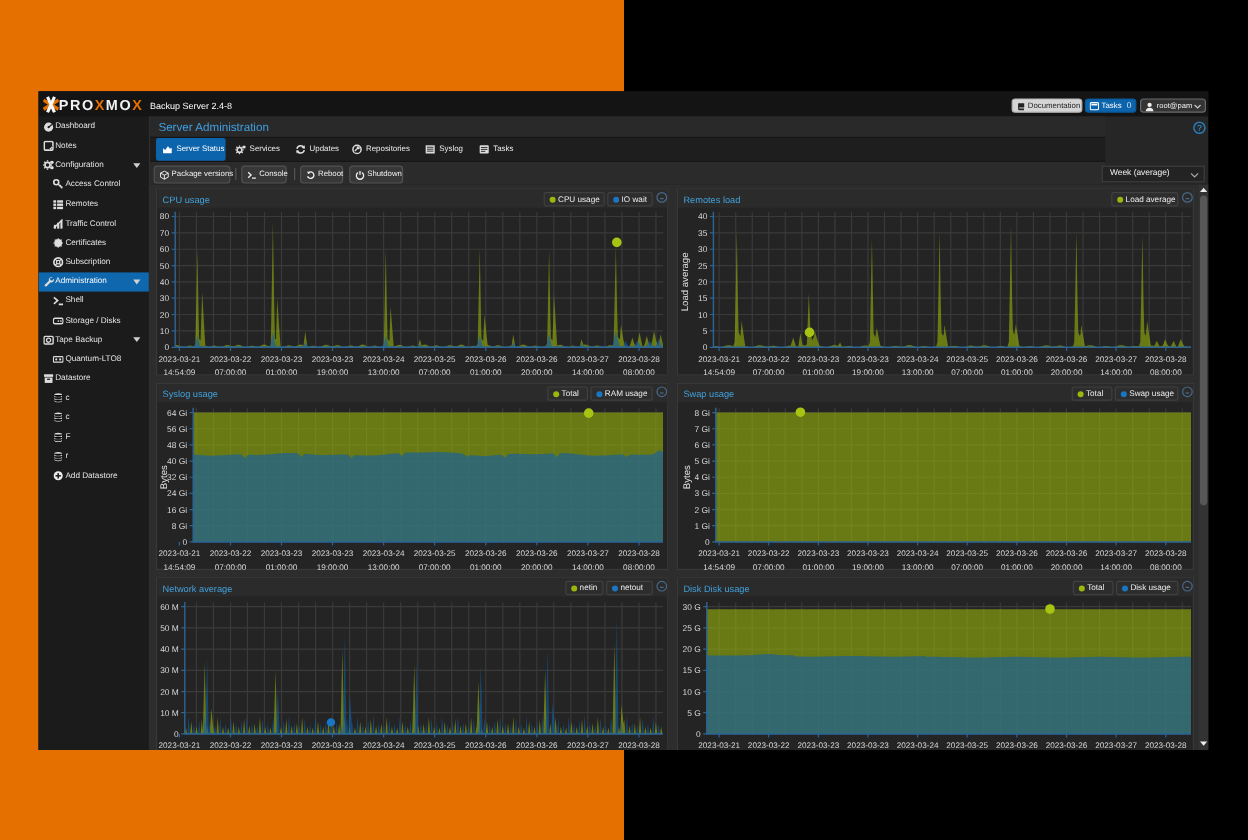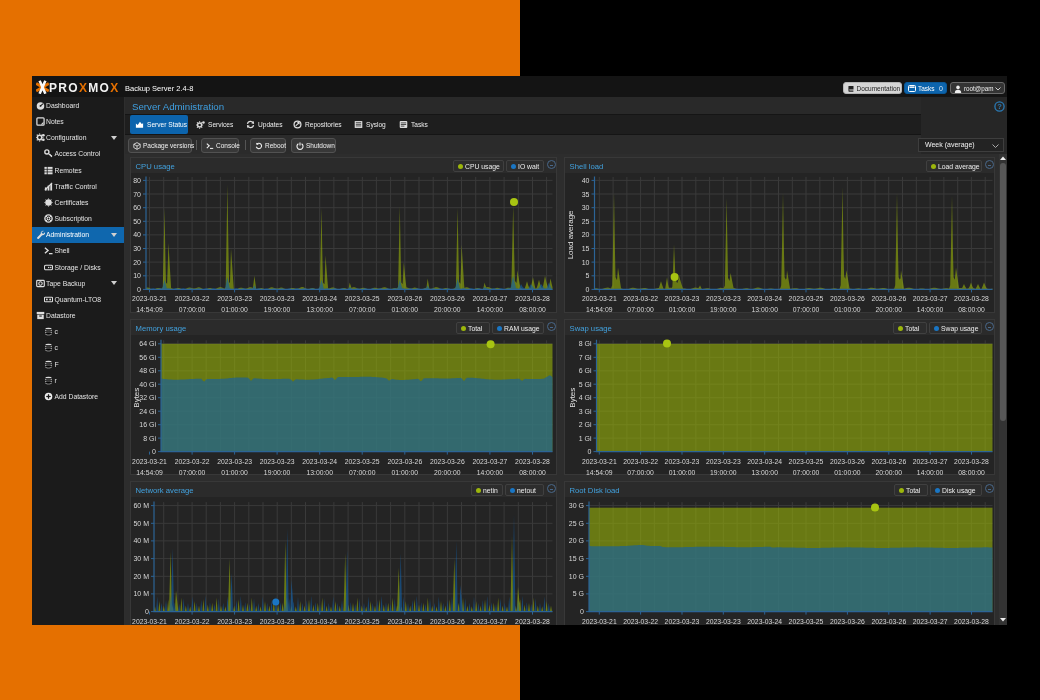--- a/index.html
+++ b/index.html
@@ -416,21 +416,21 @@
           <text x="323.8" y="143.4" font-size="6.8" fill="#d8d8d8" text-anchor="middle">2023-03-26</text>
           <text x="323.8" y="154.4" font-size="6.8" fill="#d8d8d8" text-anchor="middle">20:00:00</text>
           <text x="365.1" y="143.4" font-size="6.8" fill="#d8d8d8" text-anchor="middle">2023-03-27</text>
           <text x="365.1" y="154.4" font-size="6.8" fill="#d8d8d8" text-anchor="middle">14:00:00</text>
           <text x="406.5" y="143.4" font-size="6.8" fill="#d8d8d8" text-anchor="middle">2023-03-28</text>
           <text x="406.5" y="154.4" font-size="6.8" fill="#d8d8d8" text-anchor="middle">08:00:00</text>
           <path d="M26.5 131.4 H29.5 M26.5 117.8 H29.5 M26.5 104.1 H29.5 M26.5 90.5 H29.5 M26.5 76.9 H29.5 M26.5 63.3 H29.5 M26.5 49.7 H29.5 M26.5 36.0 H29.5 M26.5 22.4 H29.5 M34.3 131.4 V134.4 M75.6 131.4 V134.4 M117.0 131.4 V134.4 M158.3 131.4 V134.4 M199.7 131.4 V134.4 M241.0 131.4 V134.4 M282.4 131.4 V134.4 M323.8 131.4 V134.4 M365.1 131.4 V134.4 M406.5 131.4 V134.4" stroke="#2c6496" stroke-width="1" fill="none"></path>
           <text x="8.0" y="76.89999999999999" font-size="8" fill="#e0e0e0" text-anchor="middle" transform="rotate(-90 8.0 76.89999999999999)">Load average</text>
           <circle cx="109.6" cy="119.0" r="4" fill="#a8c412"></circle>
         </svg>
-        <div class="ptitle">Shell load</div>
+        <div class="ptitle">Remotes load</div>
         <div class="chip" style="left:360.5px;width:56px">
           <span class="d" style="background:#9cb60c"></span>
           <span class="ct">Load average</span>
         </div>
         <div class="ctool" style="left:420.0px"></div>
       </div>
       <div class="panel" style="left:5px;top:222px;width:426.5px;height:155.5px">
         <div style="position:absolute;left:0;top:0;width:424.5px;height:15px;background:#2b2b2b"></div>
         <svg style="position:absolute;left:0;top:0" width="426.5" height="155.5" viewBox="0 0 426.5 155.5">
           <path d="M32.7 20.3 V131.6 M46.9 20.3 V131.6 M61.1 20.3 V131.6 M75.2 20.3 V131.6 M89.4 20.3 V131.6 M103.6 20.3 V131.6 M117.8 20.3 V131.6 M132.0 20.3 V131.6 M146.2 20.3 V131.6 M160.3 20.3 V131.6 M174.5 20.3 V131.6 M188.7 20.3 V131.6 M202.9 20.3 V131.6 M217.1 20.3 V131.6 M231.3 20.3 V131.6 M245.4 20.3 V131.6 M259.6 20.3 V131.6 M273.8 20.3 V131.6 M288.0 20.3 V131.6 M302.2 20.3 V131.6 M316.4 20.3 V131.6 M330.5 20.3 V131.6 M344.7 20.3 V131.6 M358.9 20.3 V131.6 M373.1 20.3 V131.6 M387.3 20.3 V131.6 M401.5 20.3 V131.6 M415.6 20.3 V131.6" stroke="#3a3a3a" stroke-width="1" fill="none"></path>
@@ -464,21 +464,21 @@
           <text x="316.3" y="143.6" font-size="6.8" fill="#d8d8d8" text-anchor="middle">2023-03-26</text>
           <text x="316.3" y="154.6" font-size="6.8" fill="#d8d8d8" text-anchor="middle">20:00:00</text>
           <text x="358.9" y="143.6" font-size="6.8" fill="#d8d8d8" text-anchor="middle">2023-03-27</text>
           <text x="358.9" y="154.6" font-size="6.8" fill="#d8d8d8" text-anchor="middle">14:00:00</text>
           <text x="401.5" y="143.6" font-size="6.8" fill="#d8d8d8" text-anchor="middle">2023-03-28</text>
           <text x="401.5" y="154.6" font-size="6.8" fill="#d8d8d8" text-anchor="middle">08:00:00</text>
           <path d="M27 131.6 H30 M27 118.1 H30 M27 104.7 H30 M27 91.2 H30 M27 77.7 H30 M27 64.2 H30 M27 50.8 H30 M27 37.3 H30 M27 23.8 H30 M18.5 131.6 V134.6 M61.1 131.6 V134.6 M103.6 131.6 V134.6 M146.1 131.6 V134.6 M188.7 131.6 V134.6 M231.2 131.6 V134.6 M273.8 131.6 V134.6 M316.3 131.6 V134.6 M358.9 131.6 V134.6 M401.5 131.6 V134.6" stroke="#2c6496" stroke-width="1" fill="none"></path>
           <text x="8.5" y="77.70000000000002" font-size="8" fill="#e0e0e0" text-anchor="middle" transform="rotate(-90 8.5 77.70000000000002)">Bytes</text>
           <circle cx="359.6" cy="24.3" r="4" fill="#a8c412"></circle>
         </svg>
-        <div class="ptitle">Memory usage</div>
+        <div class="ptitle">Syslog usage</div>
         <div class="chip" style="left:360.5px;width:52px">
           <span class="d" style="background:#1a76c4"></span>
           <span class="ct">RAM usage</span>
         </div>
         <div class="chip" style="left:324.5px;width:34px">
           <span class="d" style="background:#9cb60c"></span>
           <span class="ct">Total</span>
         </div>
         <div class="ctool" style="left:416.0px"></div>
       </div>
@@ -613,21 +613,21 @@
           <text x="282.4" y="152.6" font-size="6.8" fill="#d8d8d8" text-anchor="middle">01:00:00</text>
           <text x="323.8" y="141.6" font-size="6.8" fill="#d8d8d8" text-anchor="middle">2023-03-26</text>
           <text x="323.8" y="152.6" font-size="6.8" fill="#d8d8d8" text-anchor="middle">20:00:00</text>
           <text x="365.1" y="141.6" font-size="6.8" fill="#d8d8d8" text-anchor="middle">2023-03-27</text>
           <text x="365.1" y="152.6" font-size="6.8" fill="#d8d8d8" text-anchor="middle">14:00:00</text>
           <text x="406.5" y="141.6" font-size="6.8" fill="#d8d8d8" text-anchor="middle">2023-03-28</text>
           <text x="406.5" y="152.6" font-size="6.8" fill="#d8d8d8" text-anchor="middle">08:00:00</text>
           <path d="M21 129.6 H24 M21 111.9 H24 M21 94.3 H24 M21 76.6 H24 M21 58.9 H24 M21 41.3 H24 M21 23.6 H24 M34.3 129.6 V132.6 M75.6 129.6 V132.6 M117.0 129.6 V132.6 M158.3 129.6 V132.6 M199.7 129.6 V132.6 M241.0 129.6 V132.6 M282.4 129.6 V132.6 M323.8 129.6 V132.6 M365.1 129.6 V132.6 M406.5 129.6 V132.6" stroke="#2c6496" stroke-width="1" fill="none"></path>
           <circle cx="310.0" cy="25.5" r="4" fill="#a8c412"></circle>
         </svg>
-        <div class="ptitle">Root Disk load</div>
+        <div class="ptitle">Disk Disk usage</div>
         <div class="chip" style="left:364.5px;width:52px">
           <span class="d" style="background:#1a76c4"></span>
           <span class="ct">Disk usage</span>
         </div>
         <div class="chip" style="left:328.5px;width:34px">
           <span class="d" style="background:#9cb60c"></span>
           <span class="ct">Total</span>
         </div>
         <div class="ctool" style="left:420.0px"></div>
       </div>

